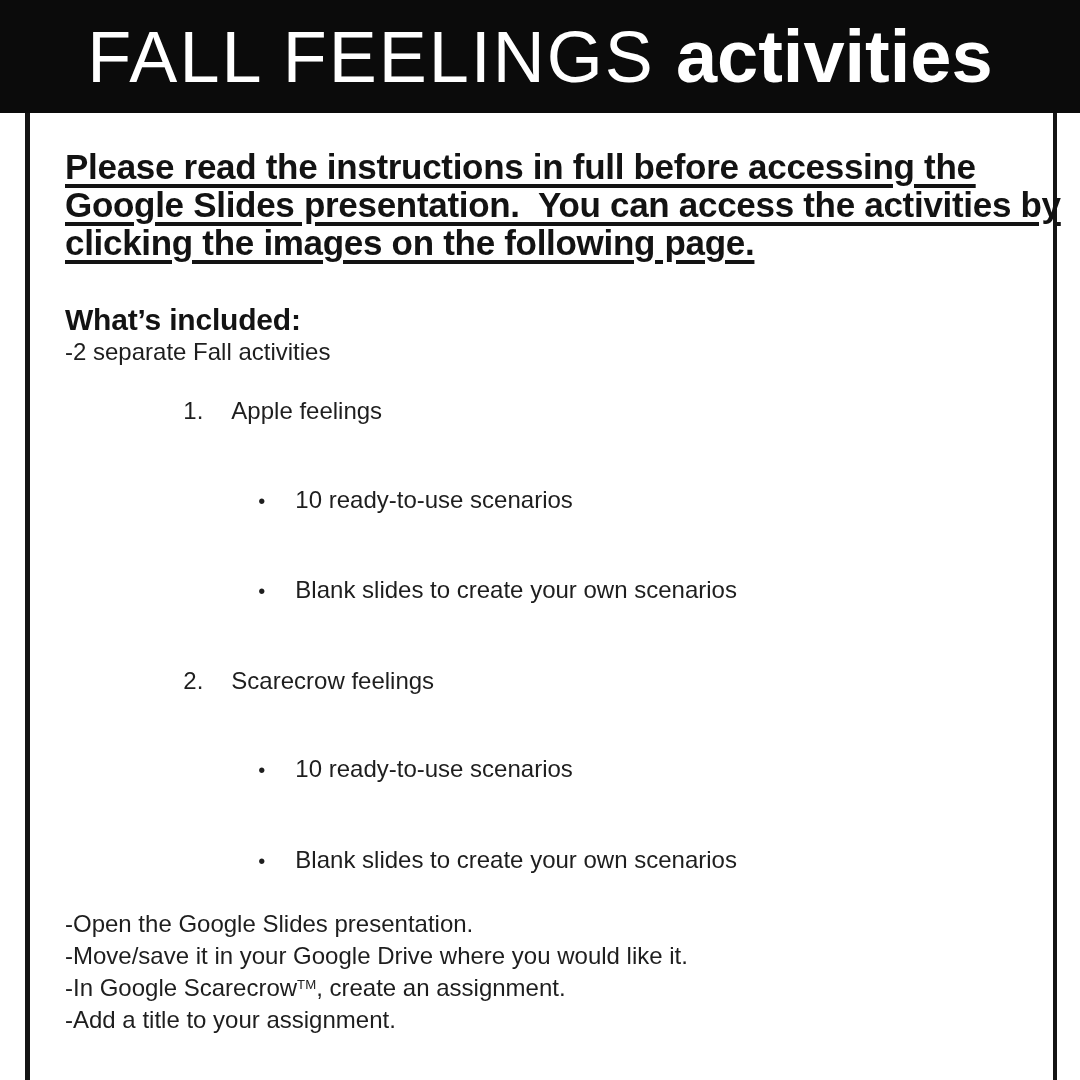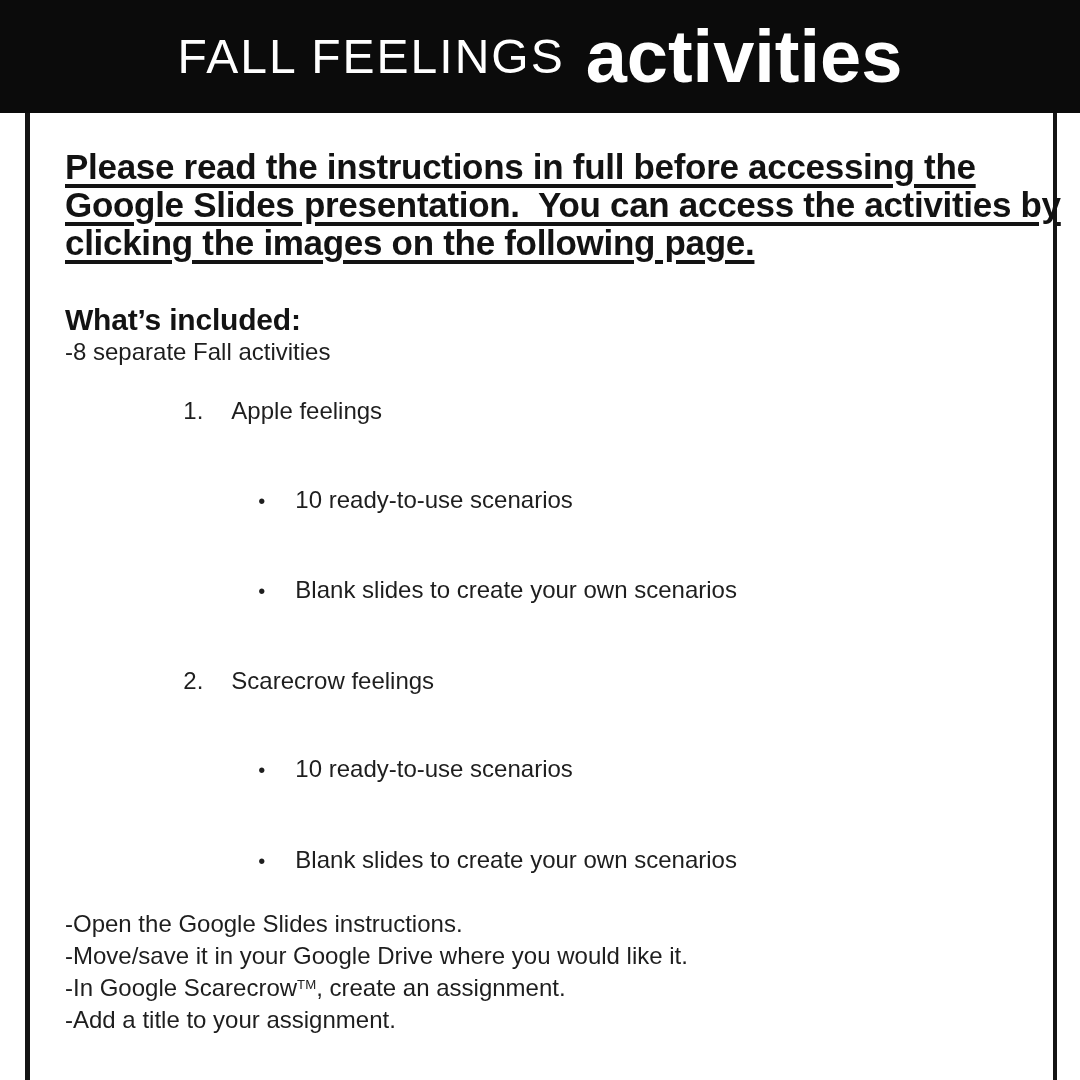--- a/index.html
+++ b/index.html
@@ -11,21 +11,21 @@
   }
   *{margin:0;padding:0;box-sizing:border-box;}
   html,body{width:1080px;height:1080px;background:var(--page_bg);
     font-family:"Liberation Sans","DejaVu Sans",sans-serif;color:var(--ink);}
   .canvas{position:relative;width:1080px;height:1080px;overflow:hidden;background:var(--page_bg);}
 
   
   .banner{position:absolute;top:0;left:0;width:1080px;height:113px;
     background:var(--banner_bg);display:flex;align-items:center;justify-content:center;
     white-space:nowrap;overflow:hidden;}
-  .t-light{color:#ffffff;font-size:48px;font-weight:400;letter-spacing:2px;}
+  .t-light{color:#ffffff;font-size:72px;font-weight:400;letter-spacing:2px;}
   .t-bold{color:#ffffff;font-size:74px;font-weight:700;letter-spacing:0px;margin-left:21px;}
 
   
   .page-frame{position:absolute;top:113px;bottom:-2px;left:25px;right:23px;
     border-left:5px solid var(--border);border-right:4px solid var(--border);
     pointer-events:none;}
 
   
   .content{position:absolute;top:113px;left:65px;right:40px;}
 
@@ -65,21 +65,21 @@
 
     <section class="intro">
       <div class="intro-line">Please read the instructions in full before accessing the</div>
       <div class="intro-line">Google Slides presentation.  You can access the activities by</div>
       <div class="intro-line">clicking the images on the following page.</div>
     </section>
 
     <h2 class="included-heading">What’s included:</h2>
 
     <section>
-      <div class="line">-8 separate Fall activities</div>
+      <div class="line">-2 separate Fall activities</div>
 
       <div class="line num-row">
         <span class="num">1.</span><span>Apple feelings</span>
       </div>
       <div class="line bullet-row">
         <span class="bullet">•</span><span>10 ready-to-use scenarios</span>
       </div>
       <div class="line bullet-row">
         <span class="bullet">•</span><span>Blank slides to create your own scenarios</span>
       </div>
@@ -89,21 +89,21 @@
       <div class="line bullet-row">
         <span class="bullet">•</span><span>10 ready-to-use scenarios</span>
       </div>
       <div class="line bullet-row">
         <span class="bullet">•</span><span>Blank slides to create your own scenarios</span>
       </div>
     </section>
 
 
     <section>
-      <div class="line"><span>-Open the Google Slides instructions.</span><sup class="tm"></sup><span></span></div>
+      <div class="line"><span>-Open the Google Slides presentation.</span><sup class="tm"></sup><span></span></div>
       <div class="line"><span>-Move/save it in your Google Drive where you would like it.</span><sup class="tm"></sup><span></span></div>
       <div class="line"><span>-In Google Scarecrow</span><sup class="tm">TM</sup><span>, create an assignment.</span></div>
       <div class="line"><span>-Add a title to your assignment.</span><sup class="tm"></sup><span></span></div>
 
     </section>
 
   </main>
 </div>
 
 </body></html>

